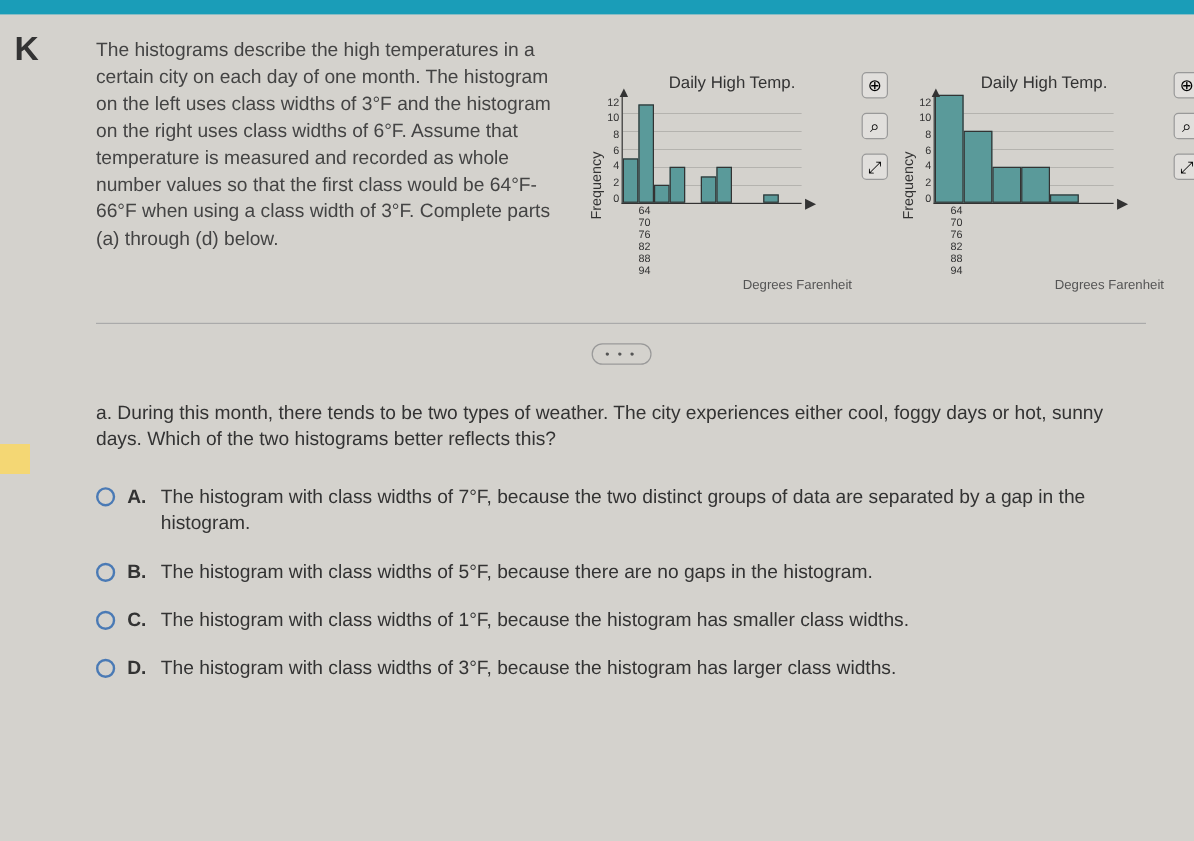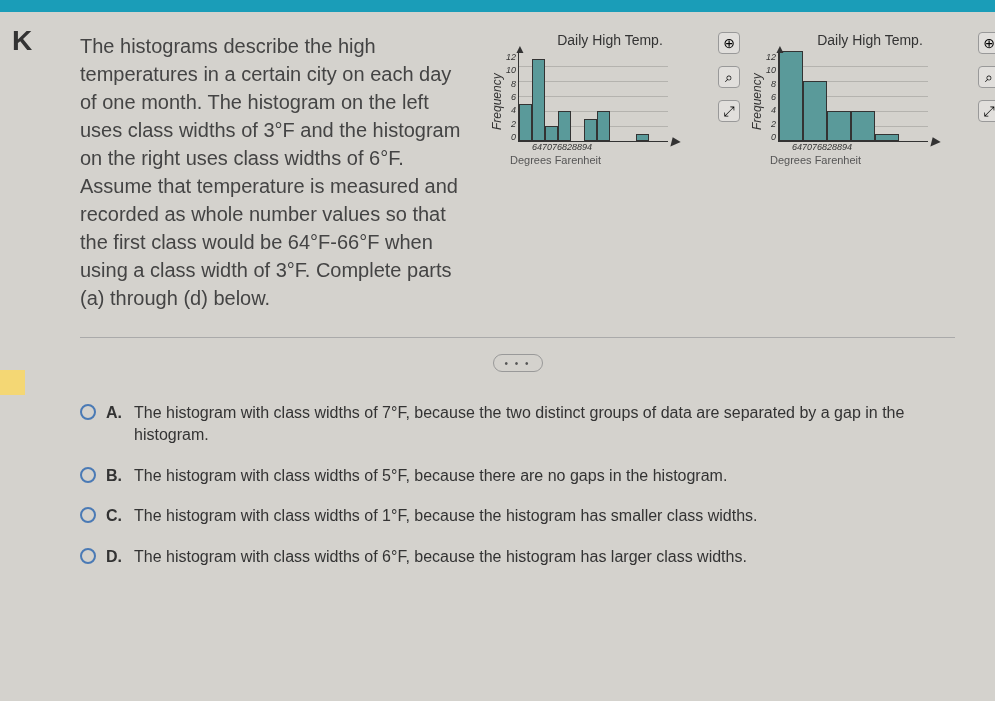--- a/index.html
+++ b/index.html
@@ -28,43 +28,43 @@
     .main-area {
       padding: 20px 40px 20px 80px;
     }
     .top-section {
       display: flex;
       gap: 20px;
     }
     .problem-text {
       flex: 0 0 390px;
       color: #444;
-      font-size: 20px;
+      font-size: 16px;
       line-height: 1.4;
     }
     .charts-row {
       display: flex;
       gap: 40px;
       flex: 1;
+      margin-top: 28px;
     }
     .chart-block {
       position: relative;
       width: 220px;
     }
     .chart-title {
       text-align: center;
       font-size: 14px;
       color: #333;
       margin-bottom: 4px;
       margin-left: 20px;
     }
     .chart-area {
       position: relative;
       display: flex;
-      font-style: italic;
     }
     .y-axis-label {
       writing-mode: vertical-rl;
       transform: rotate(180deg);
       font-size: 12px;
       color: #333;
       text-align: center;
       margin-right: 2px;
     }
     .chart-inner {
@@ -108,23 +108,24 @@
       background: #5a9a9a;
       border: 1px solid #333;
       margin-right: 0;
     }
     .x-ticks {
       display: flex;
       margin-left: 14px;
       font-size: 9px;
       color: #333;
       width: 150px;
+      flex-direction: column;
     }
     .x-axis-label {
-      text-align: left;
+      text-align: right;
       font-size: 11px;
       color: #555;
       margin-left: 20px;
       margin-top: 2px;
     }
     .tool-icons {
       position: absolute;
       right: -30px;
       top: 0;
       display: flex;
@@ -313,36 +314,37 @@
           <div class="tool-icon">⤢</div>
         </div>
       </div>
     </div>
   </div>
 
   <hr class="divider">
   <div class="ellipsis-pill">• • •</div>
 
   <div class="question-section">
+    <div class="question-text">a. During this month, there tends to be two types of weather. The city experiences either cool, foggy days or hot, sunny days. Which of the two histograms better reflects this?</div>
 
     <div class="option">
       <div class="radio"></div>
       <div class="opt-letter">A.</div>
       <div class="opt-text">The histogram with class widths of 7°F, because the two distinct groups of data are separated by a gap in the histogram.</div>
     </div>
     <div class="option">
       <div class="radio"></div>
       <div class="opt-letter">B.</div>
       <div class="opt-text">The histogram with class widths of 5°F, because there are no gaps in the histogram.</div>
     </div>
     <div class="option">
       <div class="radio"></div>
       <div class="opt-letter">C.</div>
       <div class="opt-text">The histogram with class widths of 1°F, because the histogram has smaller class widths.</div>
     </div>
     <div class="option">
       <div class="radio"></div>
       <div class="opt-letter">D.</div>
-      <div class="opt-text">The histogram with class widths of 6°F, because the histogram has larger class widths.</div>
+      <div class="opt-text">The histogram with class widths of 3°F, because the histogram has larger class widths.</div>
     </div>
   </div>
 
 </div>
 
 </body></html>

